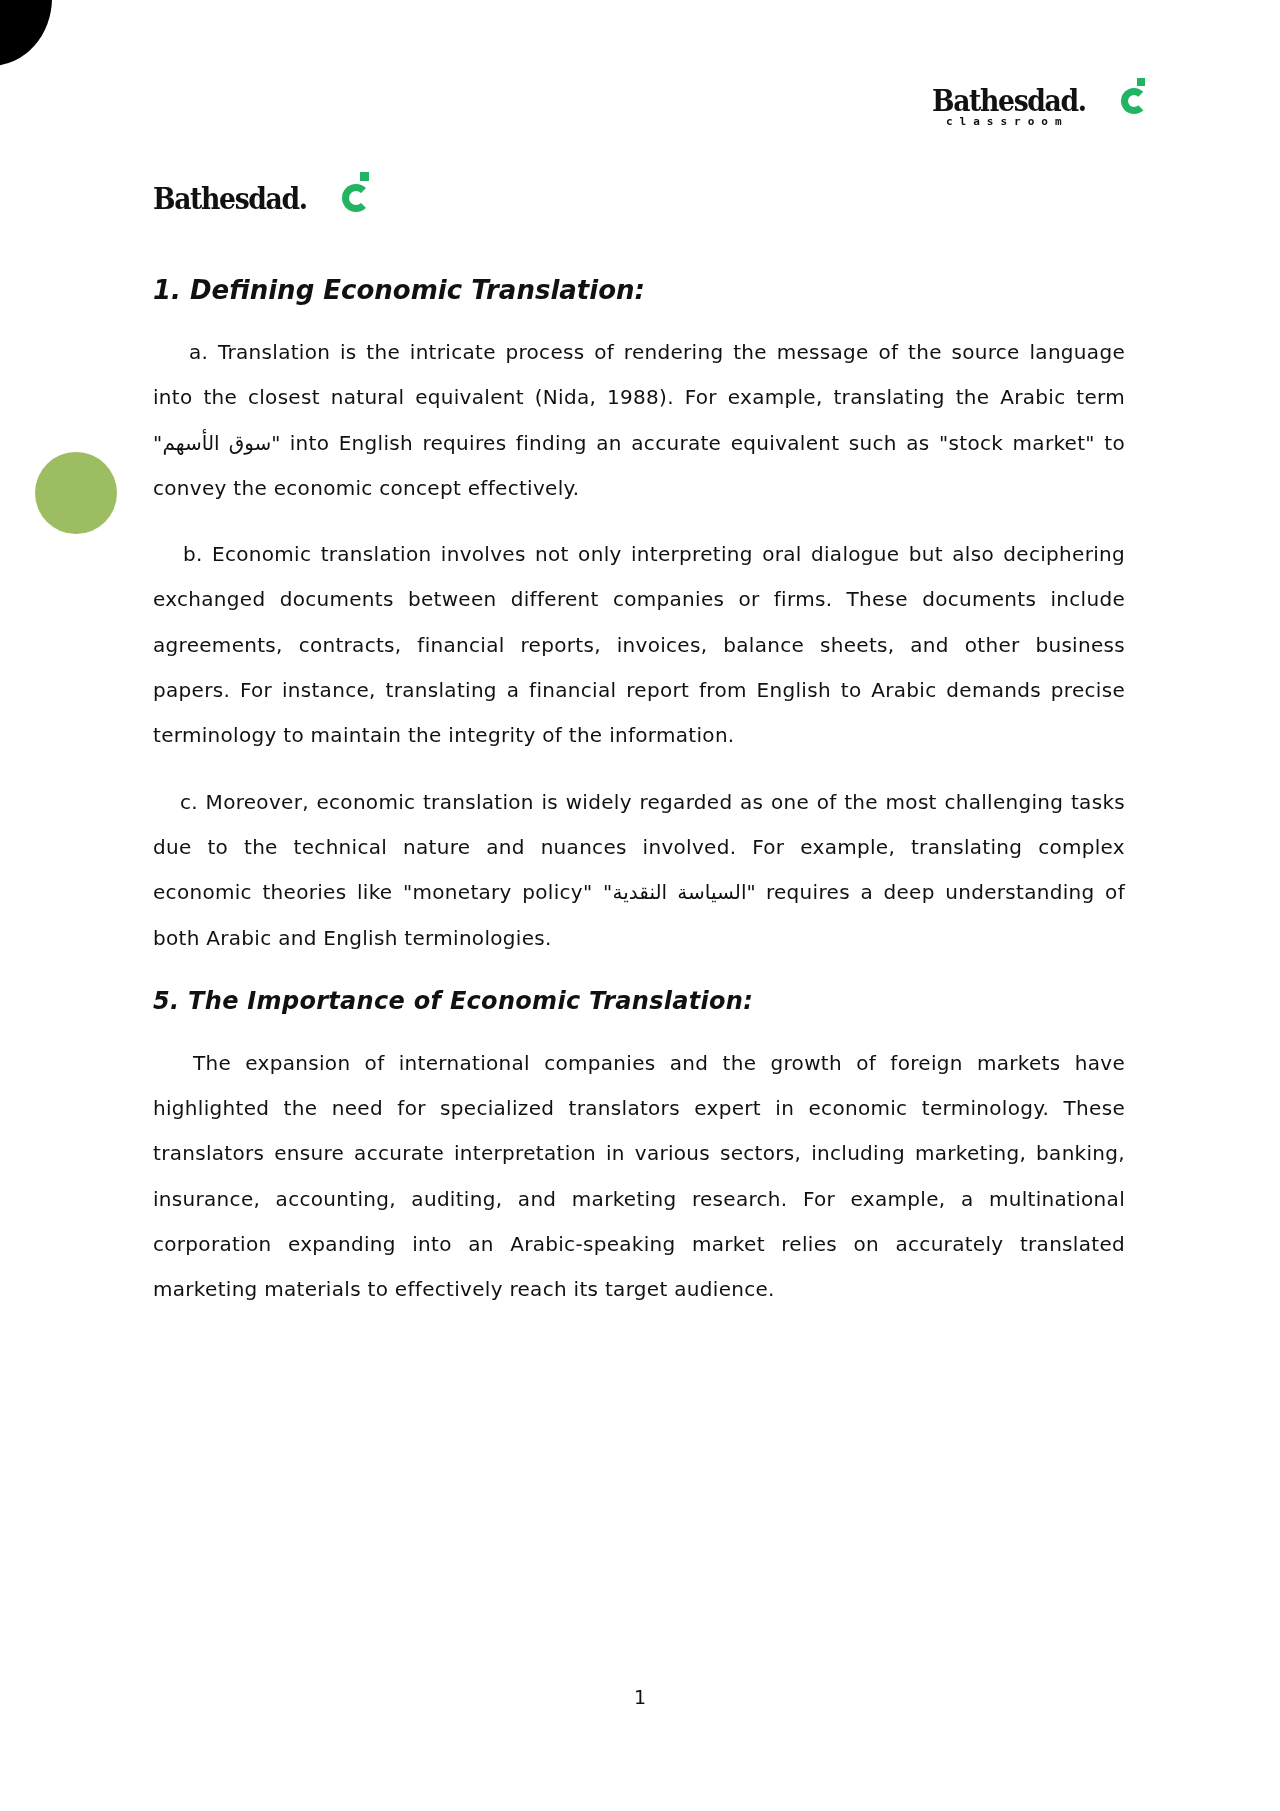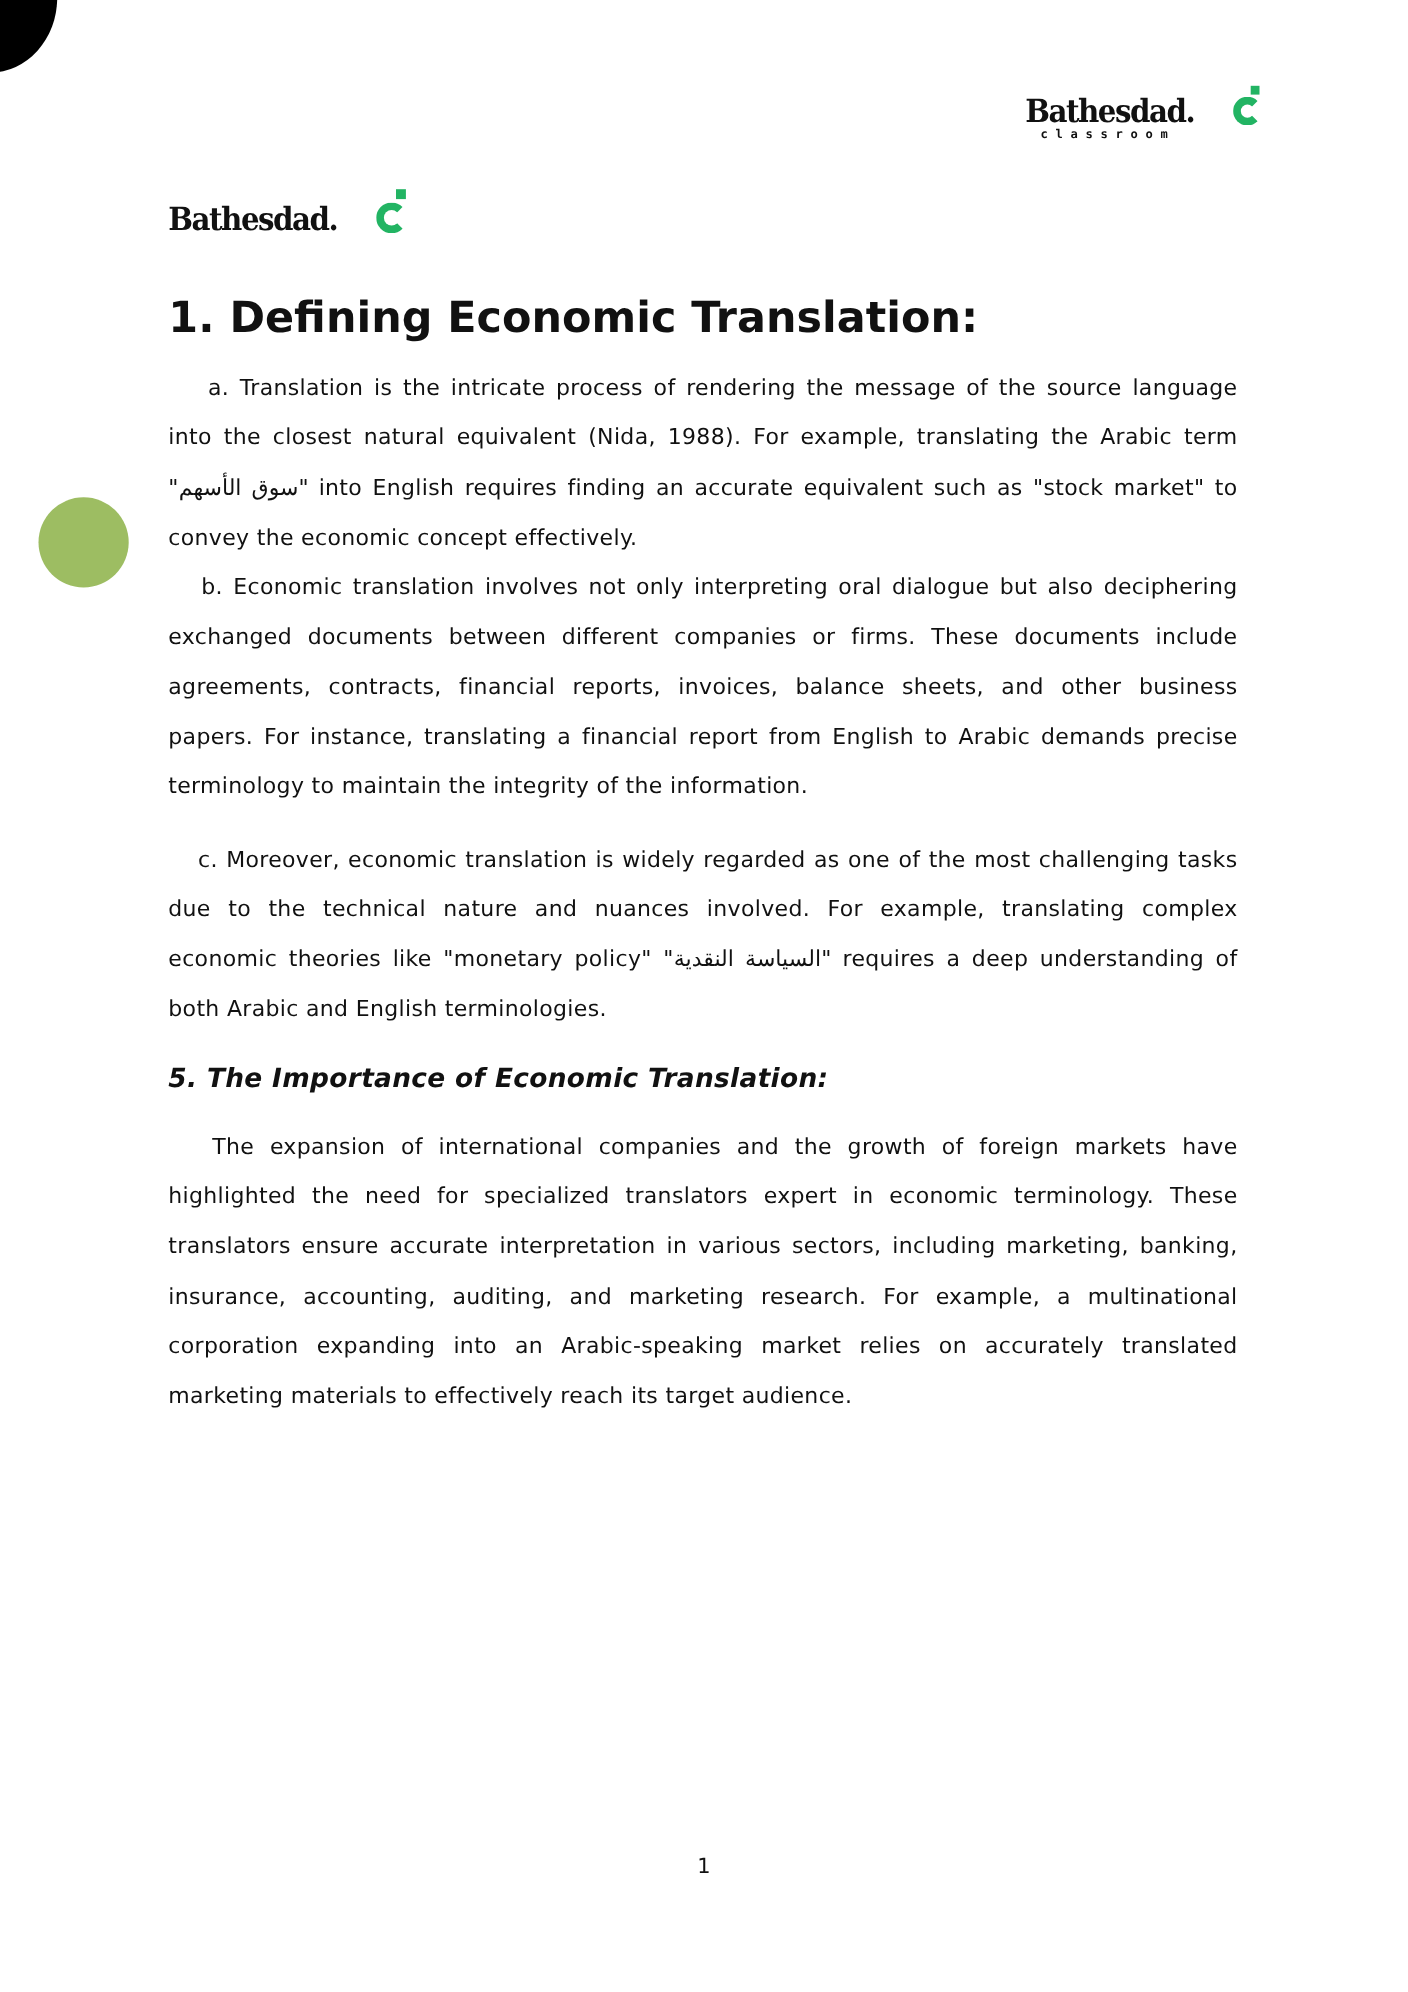--- a/index.html
+++ b/index.html
@@ -85,33 +85,34 @@
     }
     h1.lesson-title {
       margin: 0;
       font-size: 28px;
       font-weight: bold;
       line-height: 53px;
       letter-spacing: 0.2px;
     }
     h2.section-1 {
       margin: 20px 0 0 0;
-      font-size: 39px;
+      font-size: 26px;
       font-weight: bold;
+      font-style: italic;
       line-height: 40px;
     }
     p.para {
       margin: 0;
       font-size: 20px;
       line-height: 45.3px;
       text-align: justify;
       letter-spacing: 0.3px;
     }
     p.para-a { margin-top: 20px; text-indent: 36px; }
-    p.para-b { text-indent: 30px; }
+    p.para-b { margin-top: 21px; text-indent: 30px; }
     p.para-c { margin-top: 21px; text-indent: 27px; }
     h3.section-2 {
       margin: 20px 0 0 0;
       font-size: 24px;
       font-weight: bold;
       font-style: italic;
       line-height: 40px;
       letter-spacing: 0.3px;
     }
     p.para-imp { margin-top: 20px; text-indent: 40px; }

